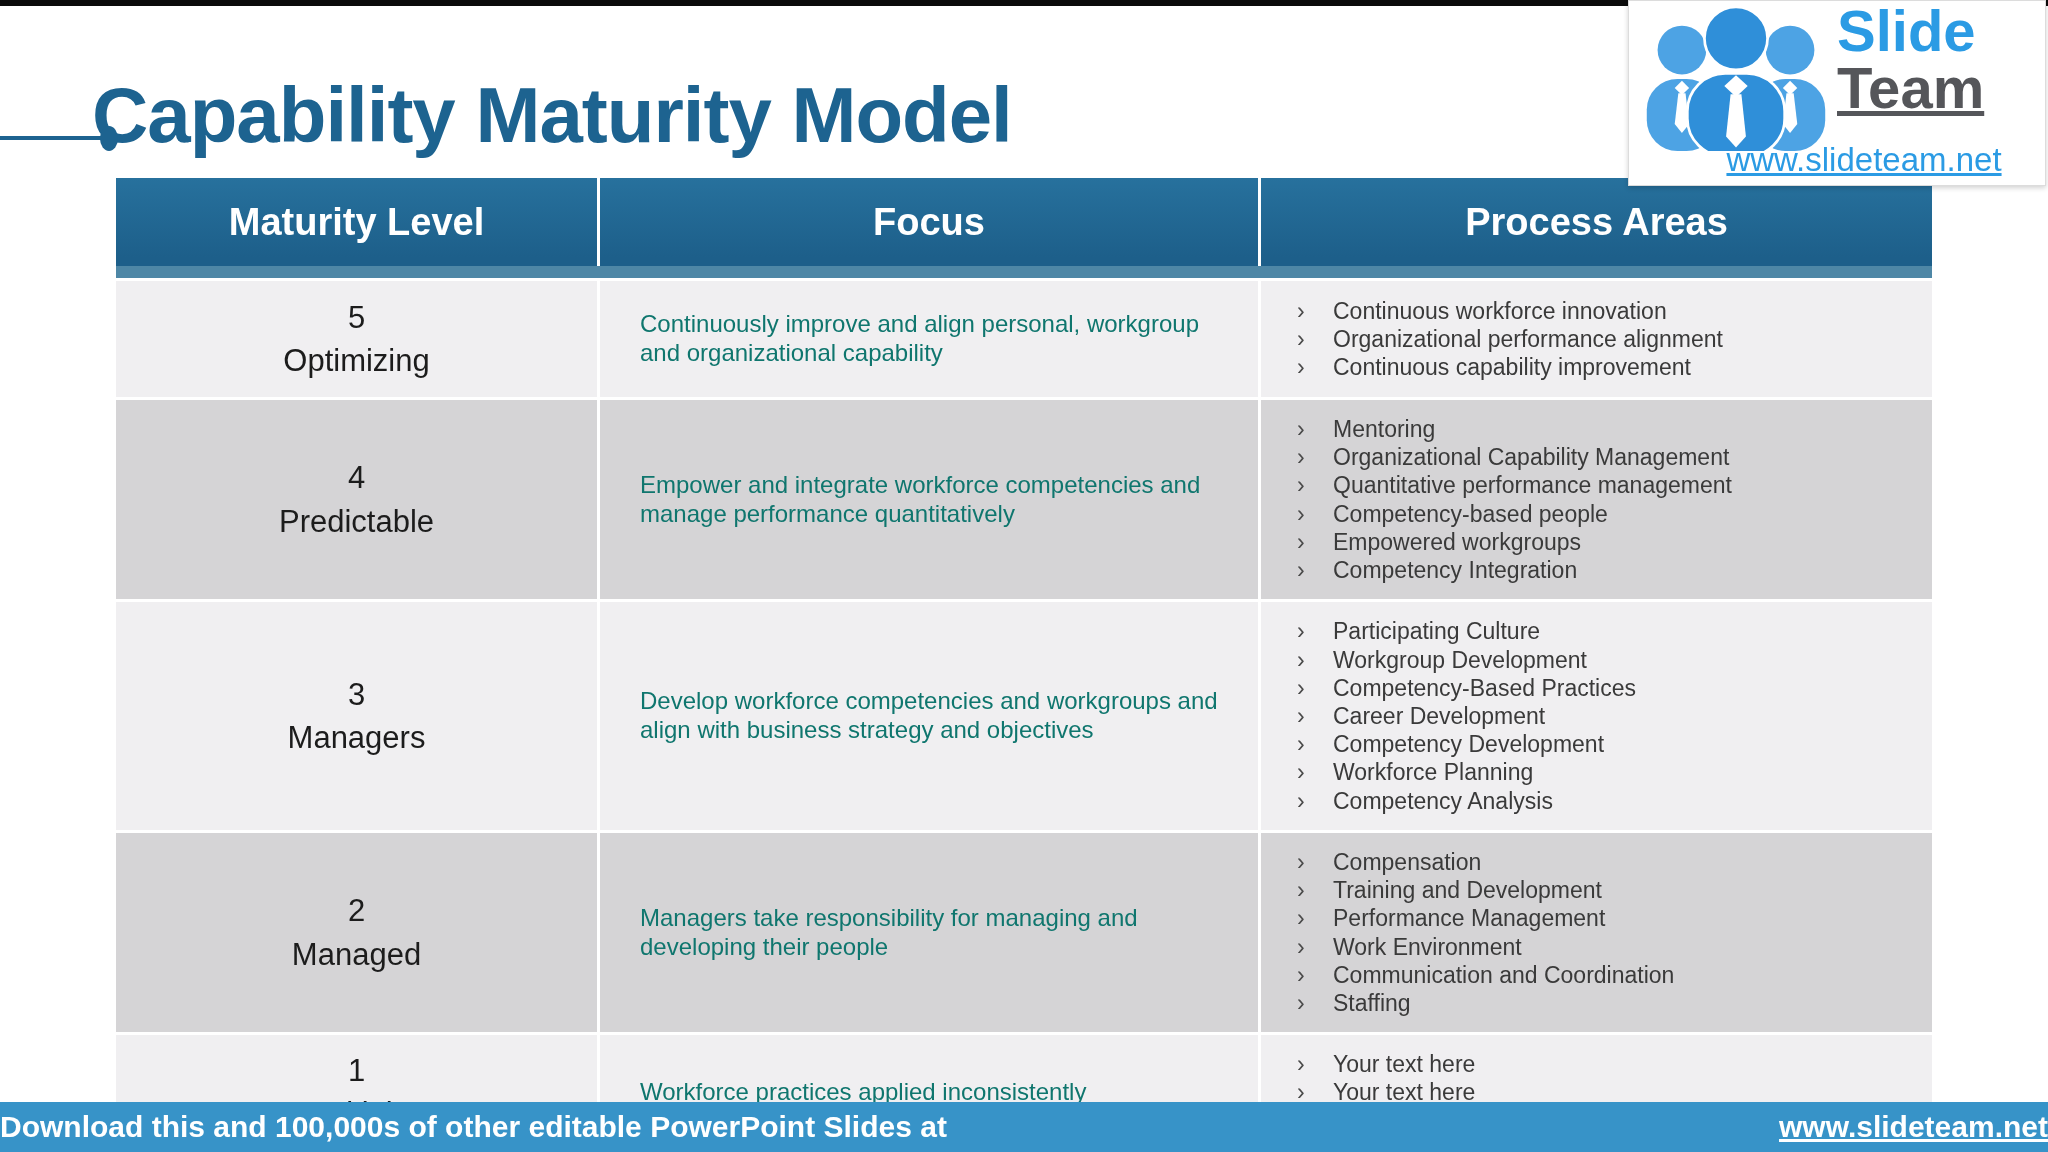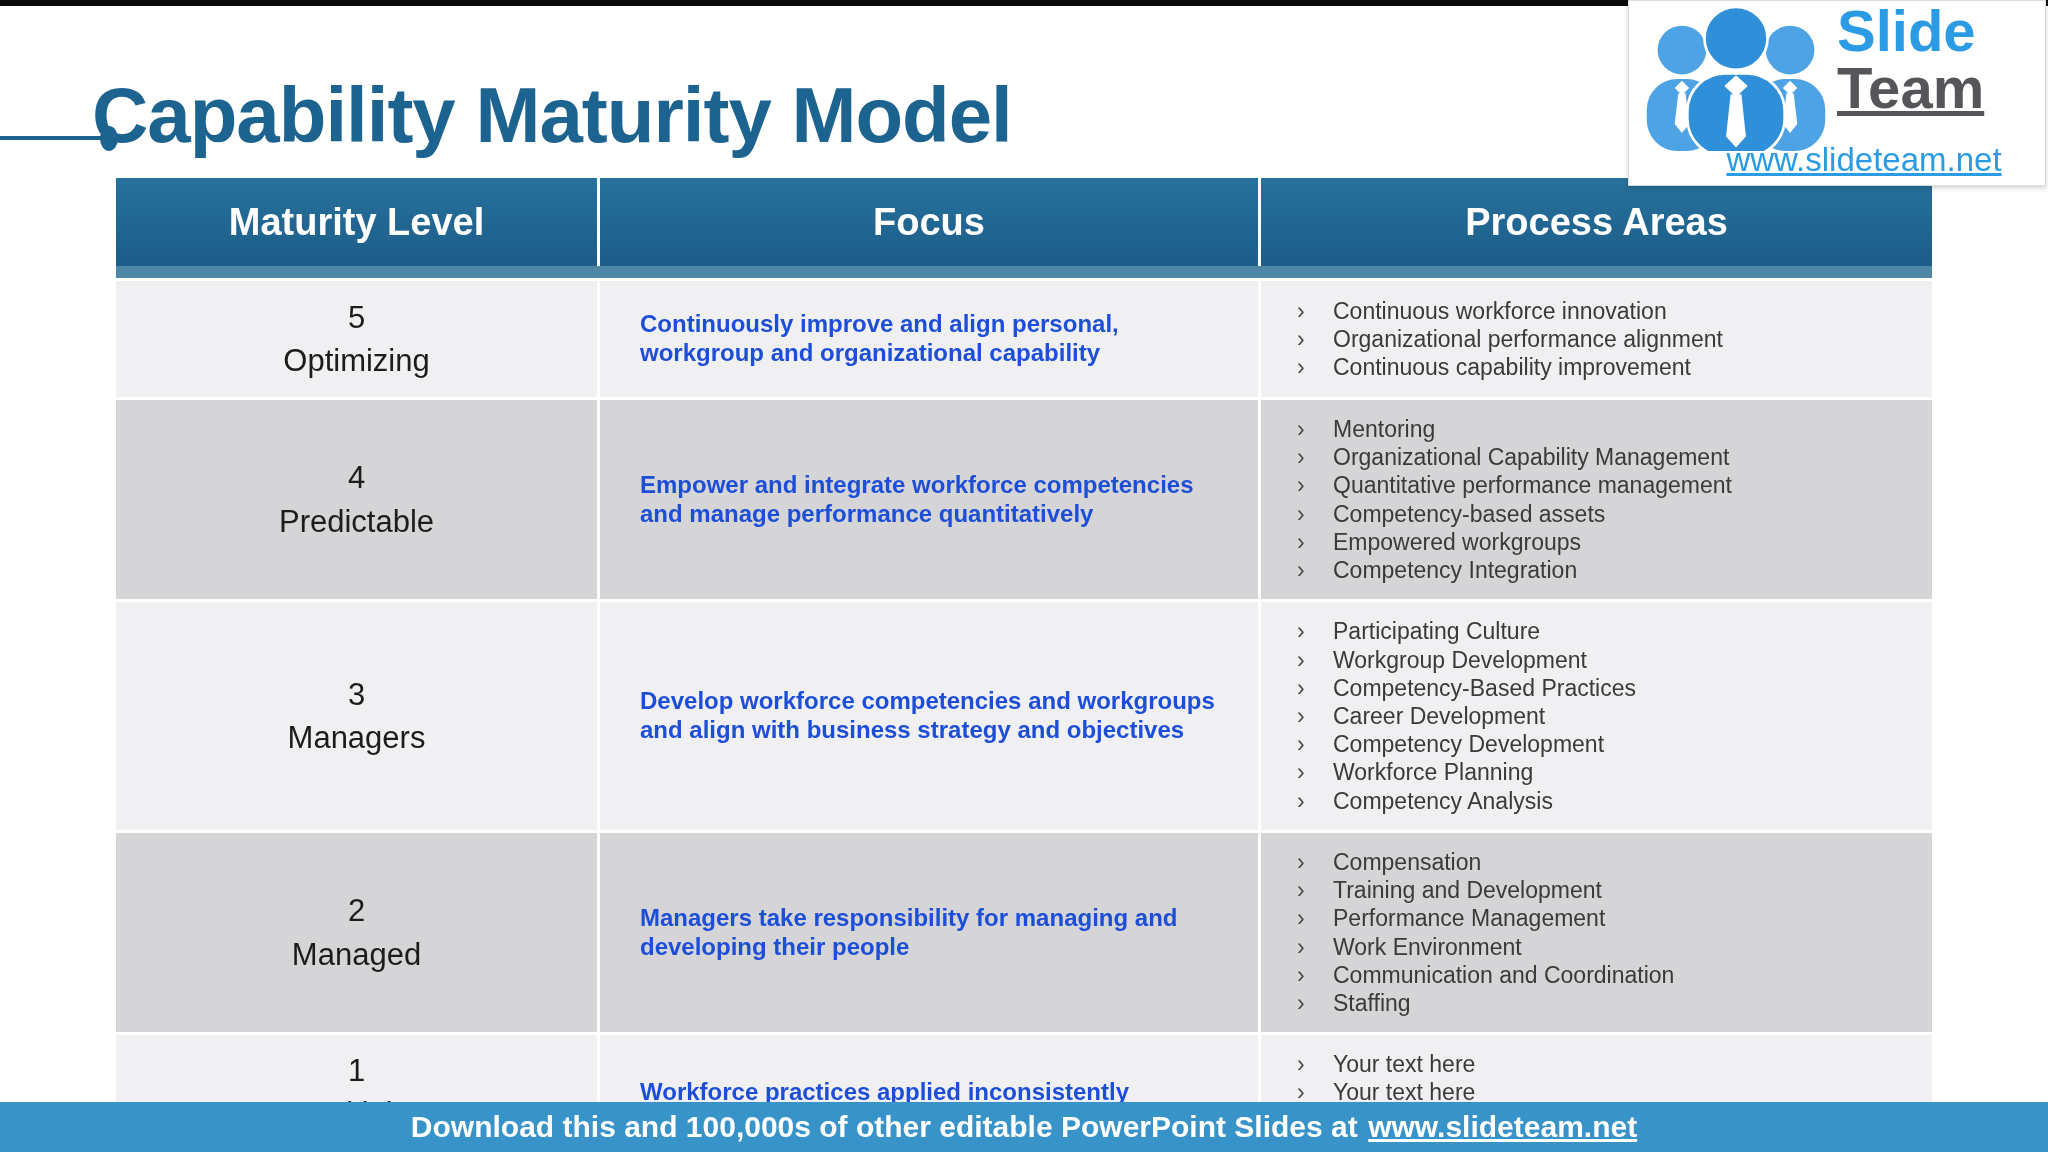--- a/index.html
+++ b/index.html
@@ -47,31 +47,31 @@
   .trow:nth-of-type(2){min-height:172px;}
   .trow:nth-of-type(3){min-height:184px;}
   .trow:nth-of-type(4){min-height:186px;}
   .trow:nth-of-type(5){min-height:110px;}
   .cell{min-height:inherit;box-sizing:border-box;}
   .cell.level{
     display:flex;flex-direction:column;align-items:center;justify-content:center;
     font-size:31px;color:#1c1c1c;line-height:1.4;
   }
   .cell.focus{display:flex;align-items:center;padding:12px 34px 12px 40px;}
-  .focus-text{margin:0;font-size:24px;color:#1d4ed8;line-height:1.2;font-weight:bold;}
+  .focus-text{margin:0;font-size:24px;color:#0f766e;line-height:1.2;}
   .cell.areas{display:flex;flex-direction:column;justify-content:center;padding:14px 18px 14px 36px;}
   .area-list{list-style:none;margin:0;padding:0;}
   .area-item{display:flex;margin:2px 0;font-size:23px;line-height:1.14;color:#3a3a3a;}
   .bullet{width:36px;flex:0 0 36px;color:#4a4a4a;}
 
   
   .footer{
     position:absolute;left:0;bottom:0;width:100%;height:50px;
     background:var(--footer_blue,#3793c8);
-    display:flex;align-items:center;justify-content:center;
+    display:flex;align-items:center;justify-content:space-between;
     color:#fff;font-size:30px;font-weight:bold;
   }
   .footer-link{color:#fff;text-decoration:underline;margin-left:.35em;}
 </style>
 </head>
 <body>
 
 <div class="slide">
 
   <div class="top-bar"></div>
@@ -130,21 +130,21 @@
               <li class="area-item">
                 <span class="bullet">›</span>
                 <span class="area-text">Organizational Capability Management</span>
               </li>
               <li class="area-item">
                 <span class="bullet">›</span>
                 <span class="area-text">Quantitative performance management</span>
               </li>
               <li class="area-item">
                 <span class="bullet">›</span>
-                <span class="area-text">Competency-based assets</span>
+                <span class="area-text">Competency-based people</span>
               </li>
               <li class="area-item">
                 <span class="bullet">›</span>
                 <span class="area-text">Empowered workgroups</span>
               </li>
               <li class="area-item">
                 <span class="bullet">›</span>
                 <span class="area-text">Competency Integration</span>
               </li>
             </ul>

